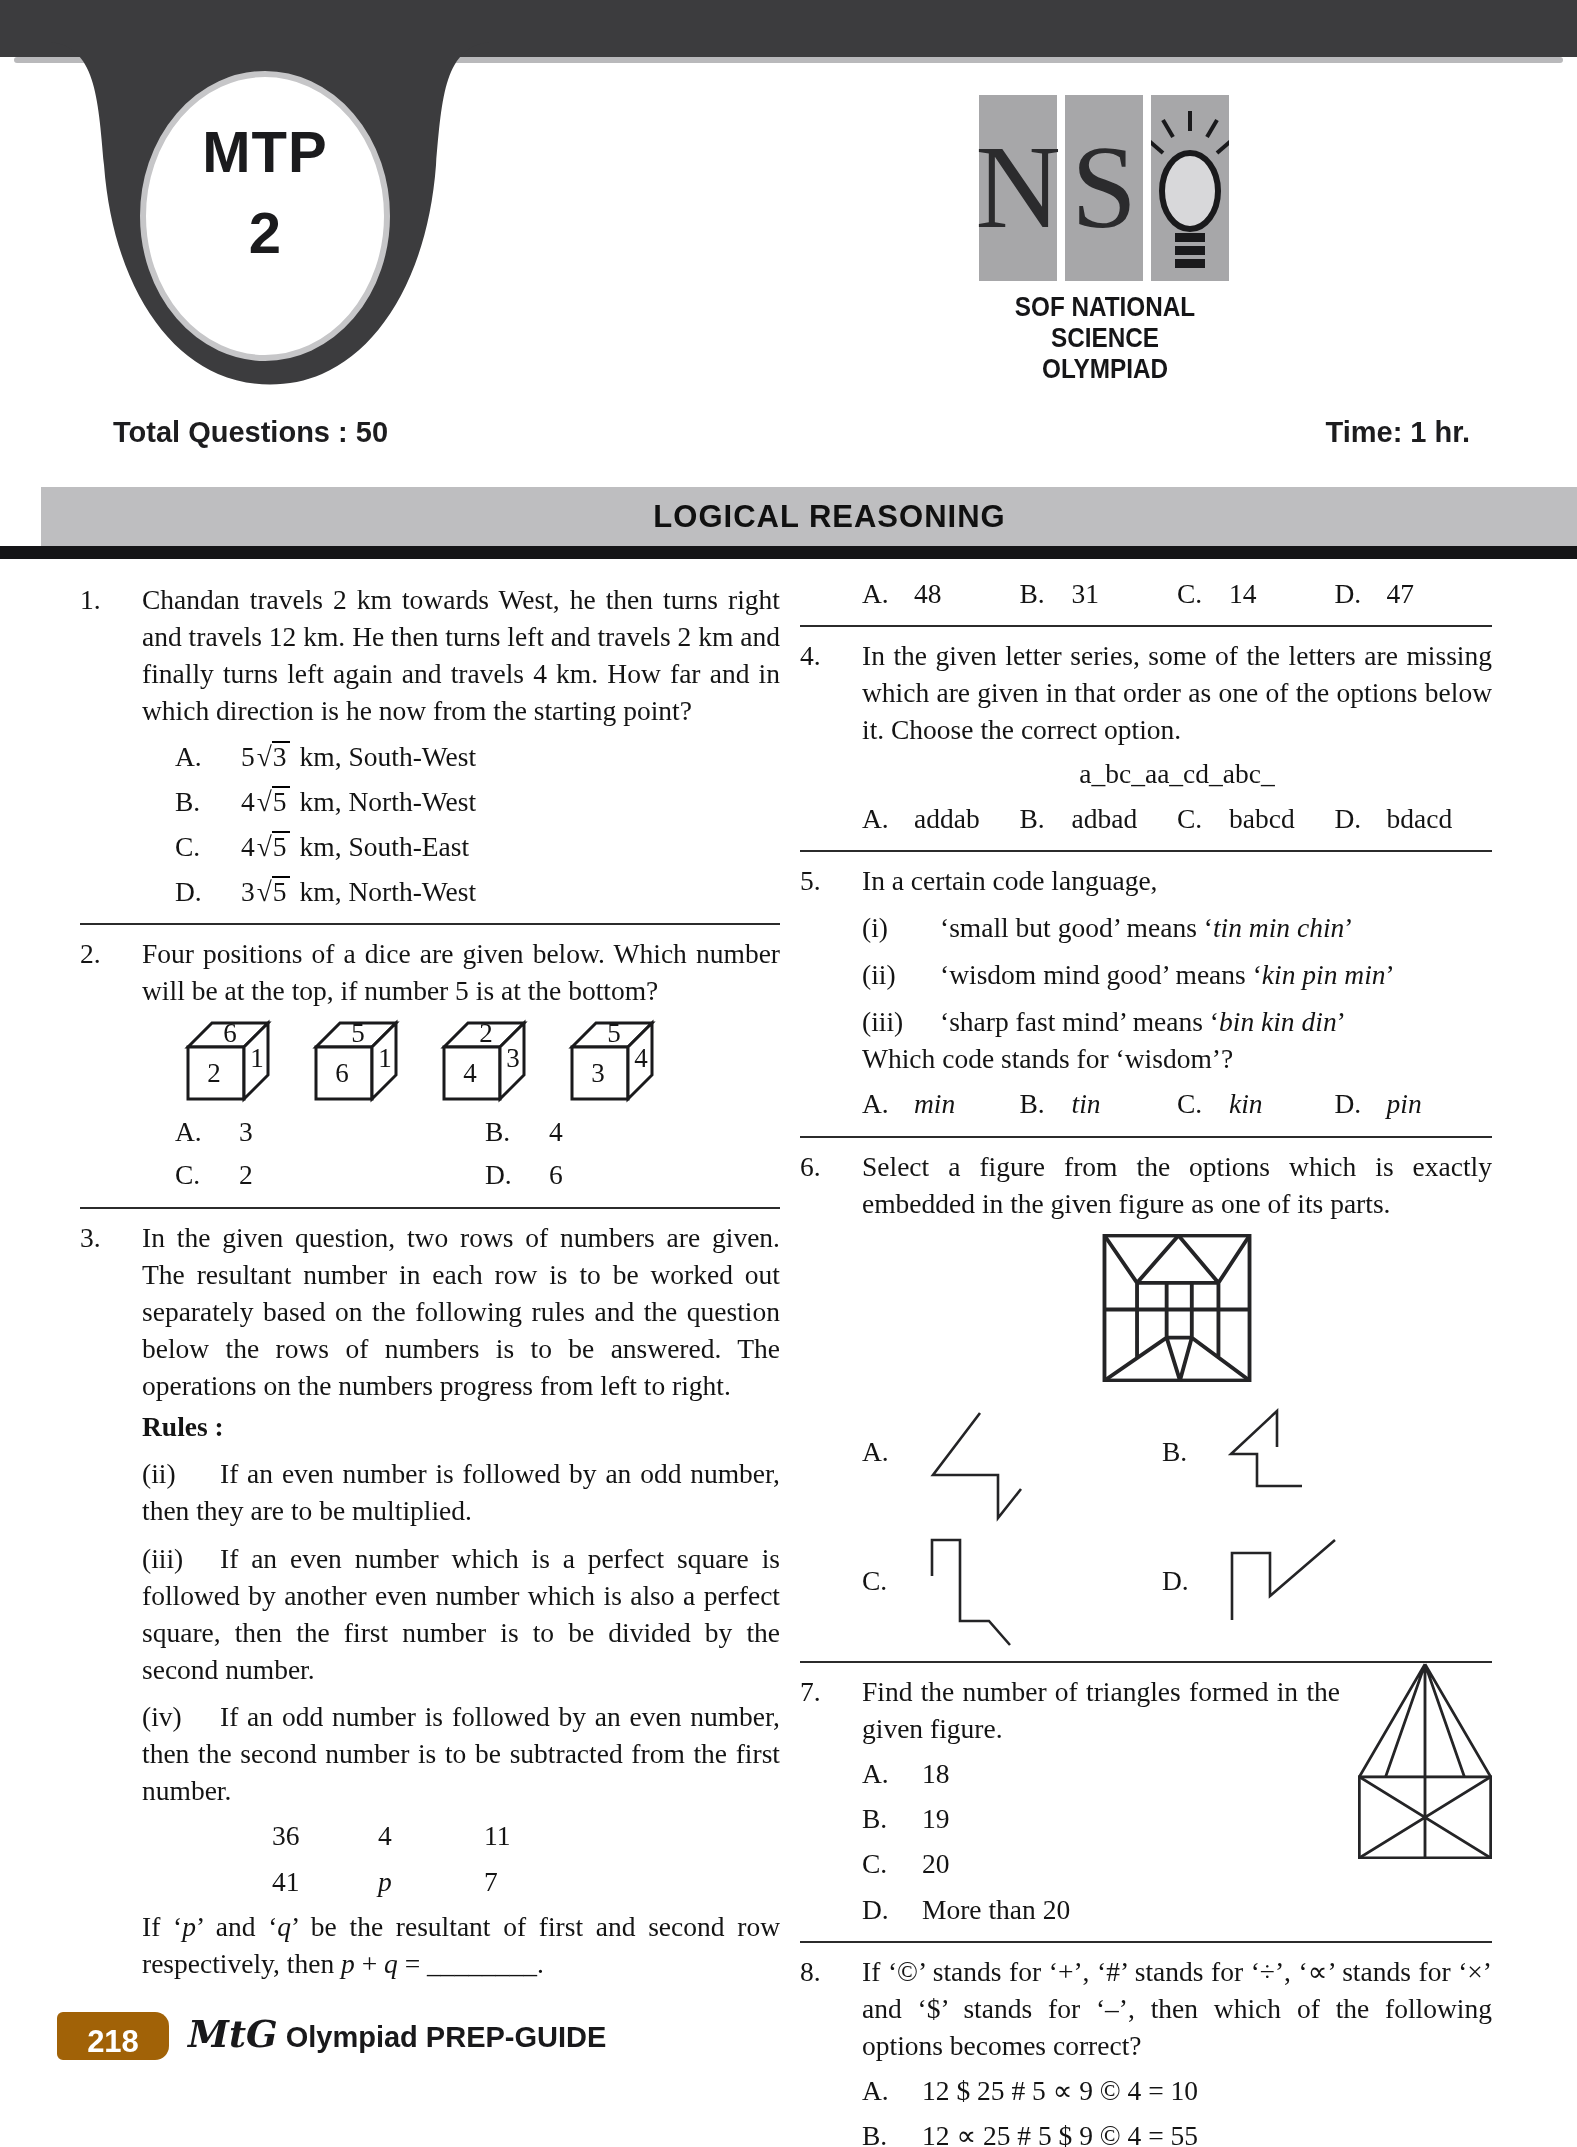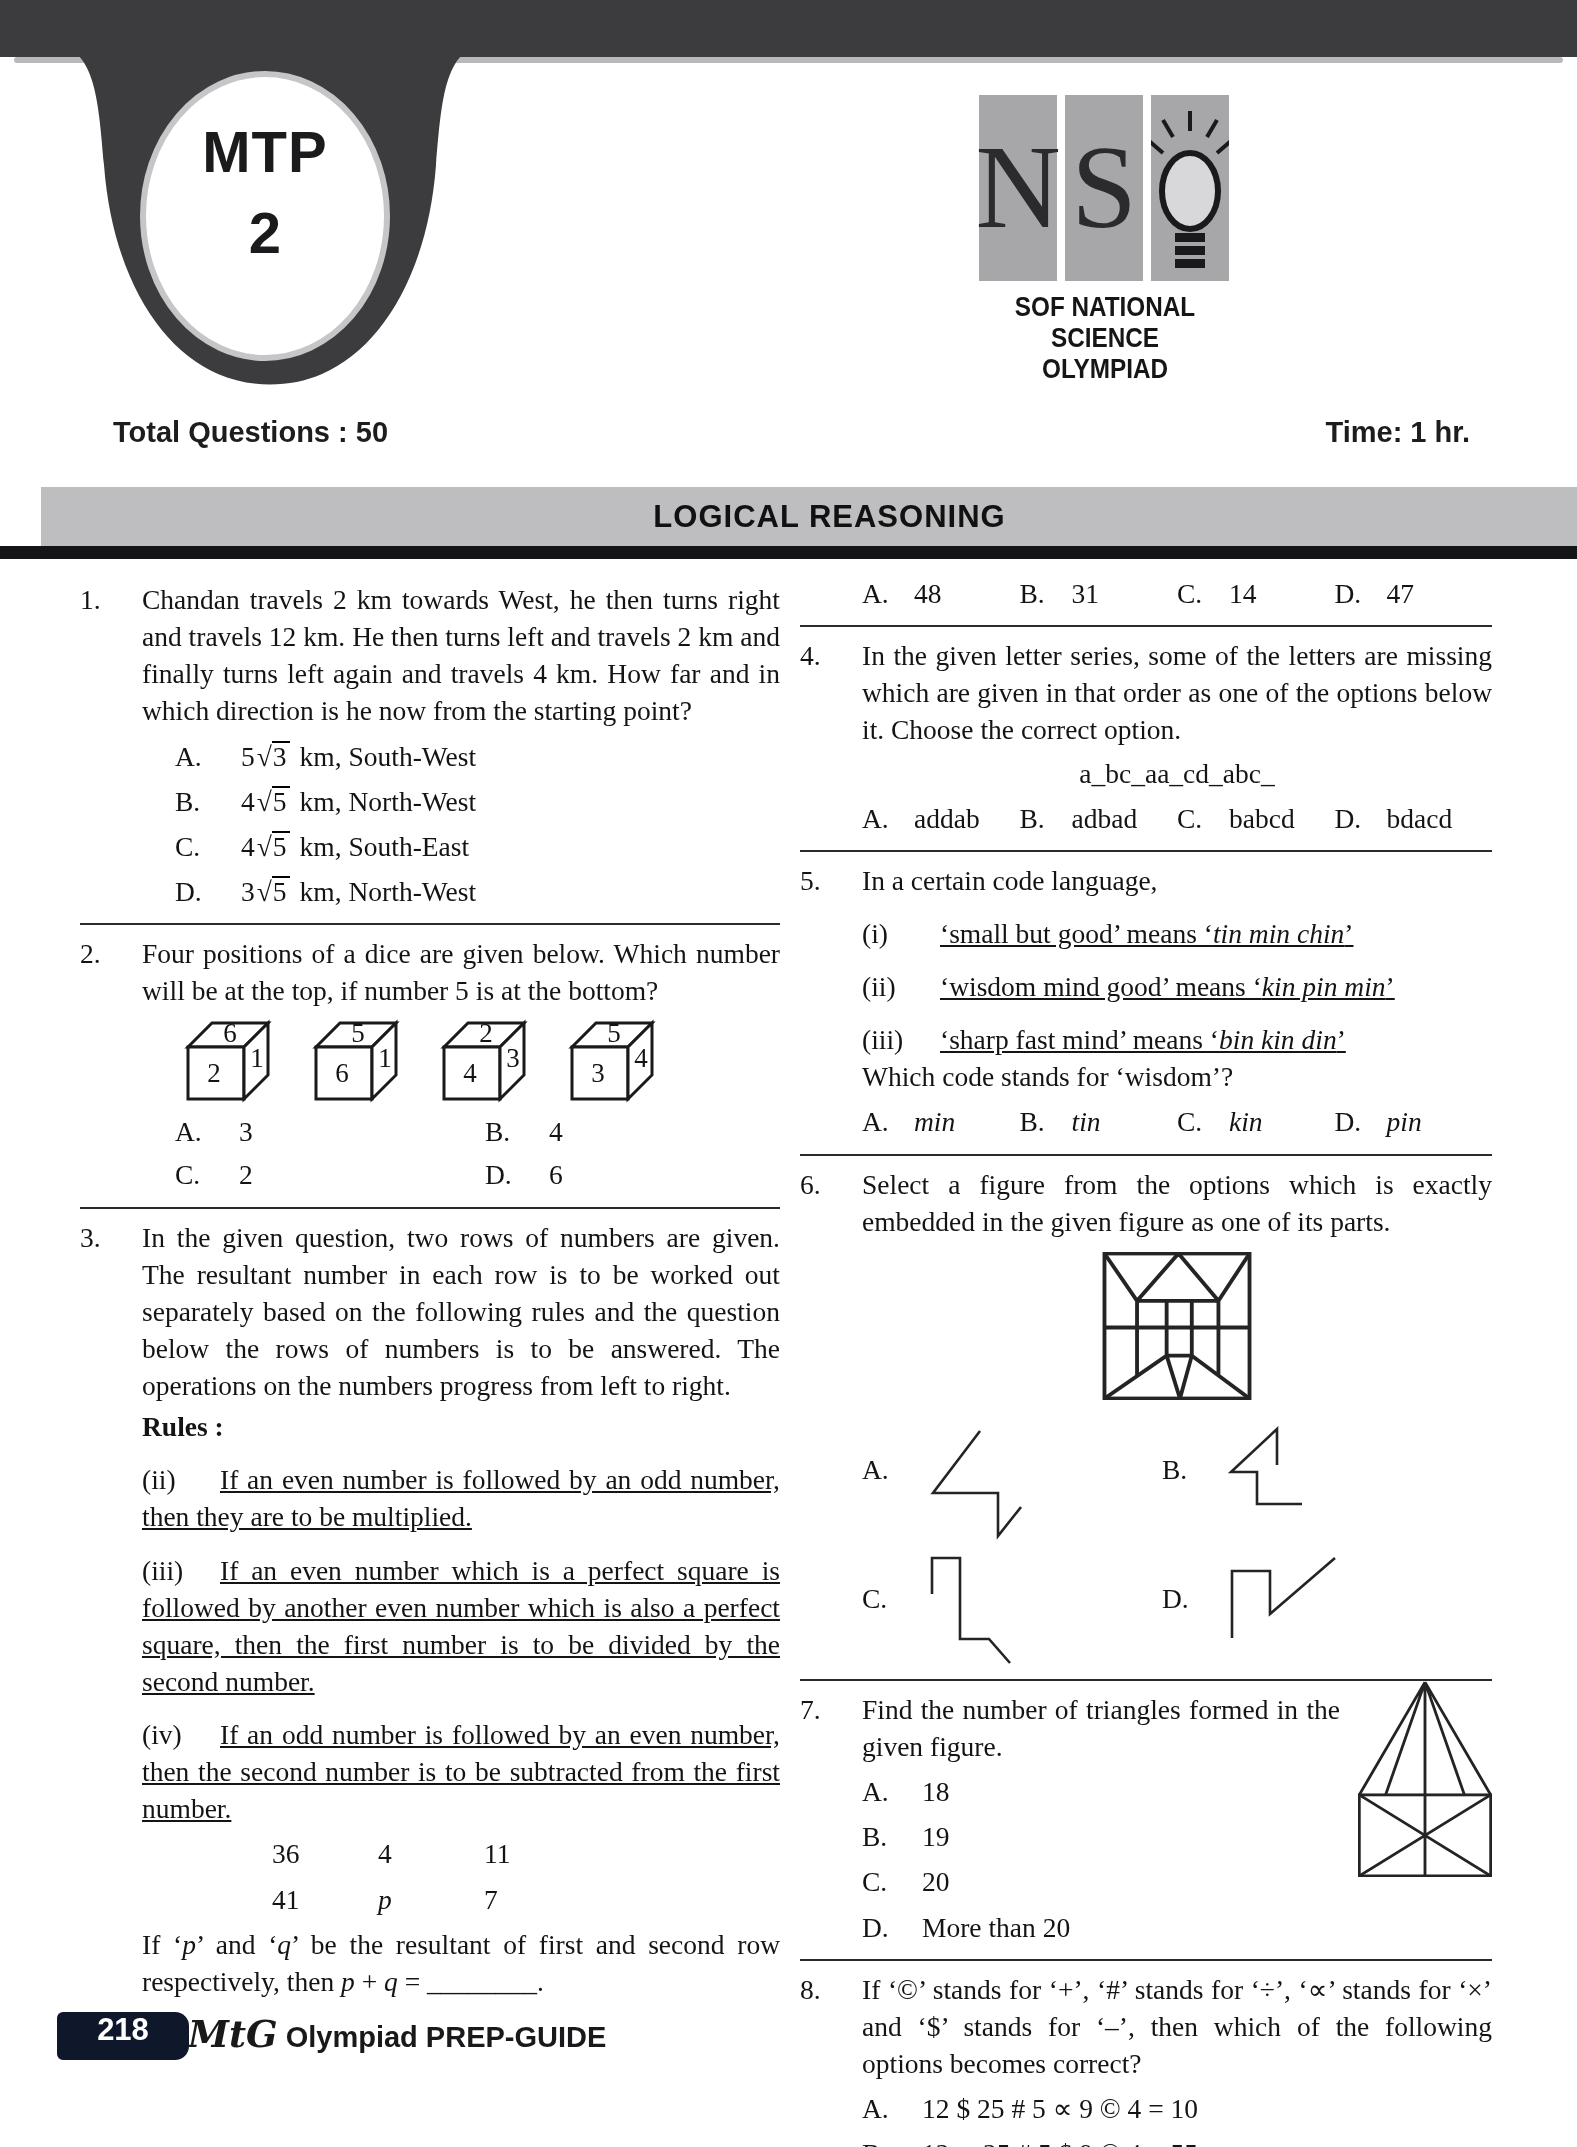--- a/index.html
+++ b/index.html
@@ -41,38 +41,38 @@
   .opt2x2 .cell{display:flex;}
   .opt2x2 .optlabel{width:64px;}
   .optrow4{display:grid;grid-template-columns:repeat(4,1fr);margin-top:8px;}
   .optrow4 .cell{display:flex;}
   .optrow4 .optlabel{width:52px;}
   .rtsign{margin-left:2px;}
   .rad{border-top:2.5px solid #000;padding:0 3px 0 1px;line-height:1;display:inline-block;}
   .optrest{margin-left:10px;}
   .ital{font-style:italic;}
   .rules-h{font-weight:bold;margin-top:4px;}
-  .rule{text-align:justify;margin-top:16px;text-decoration:underline;}
+  .rule{text-align:justify;margin-top:10px;}
   .rule .rl{display:inline-block;width:78px;}
   .numrow{display:flex;margin-left:130px;margin-top:8px;}
   .numrow .ncell{width:106px;}
   .dice-row{display:flex;gap:36px;margin:10px 0 4px 42px;}
   .series{text-align:center;margin-top:6px;}
   .fig-center{text-align:center;margin:12px 0 6px 0;}
   .q6grid{display:grid;grid-template-columns:300px 1fr;row-gap:14px;margin-top:16px;align-items:start;}
   .q6grid .cell{display:flex;align-items:flex-start;}
   .q6grid .optlabel{width:66px;padding-top:26px;}
   .q7fig{float:right;margin:-10px 0 6px 18px;}
   svg.lineart{display:inline-block;}
   svg.lineart *{stroke:#242426;stroke-width:2.6;fill:none;}
   svg.die text{font-family:"Liberation Serif",serif;font-size:27px;fill:#141414;stroke:none;text-anchor:middle;}
   svg.die .face{fill:#fff;stroke:#1a1a1c;stroke-width:3;}
   
-  .foot-badge{position:absolute;left:57px;top:2012px;width:132px;height:48px;background:#0f172a;border-radius:6px 14px 14px 6px;
-              display:flex;align-items:flex-start;justify-content:center;color:#fff;
+  .foot-badge{position:absolute;left:57px;top:2012px;width:112px;height:48px;background:#a16207;border-radius:6px 14px 14px 6px;
+              display:flex;align-items:flex-end;justify-content:center;color:#fff;
               font-family:"Liberation Sans",sans-serif;font-weight:bold;font-size:31px;}
   .foot-brand{position:absolute;left:188px;top:2012px;height:48px;display:flex;align-items:baseline;gap:8px;}
   .foot-brand .mtg{font-family:"DejaVu Serif",serif;font-style:italic;font-weight:bold;font-size:37px;color:#19191b;}
   .foot-brand .guide{font-family:"Liberation Sans",sans-serif;font-weight:bold;font-size:29px;color:#19191b;}
 </style>
 </head>
 <body>
 
 <div>
 

